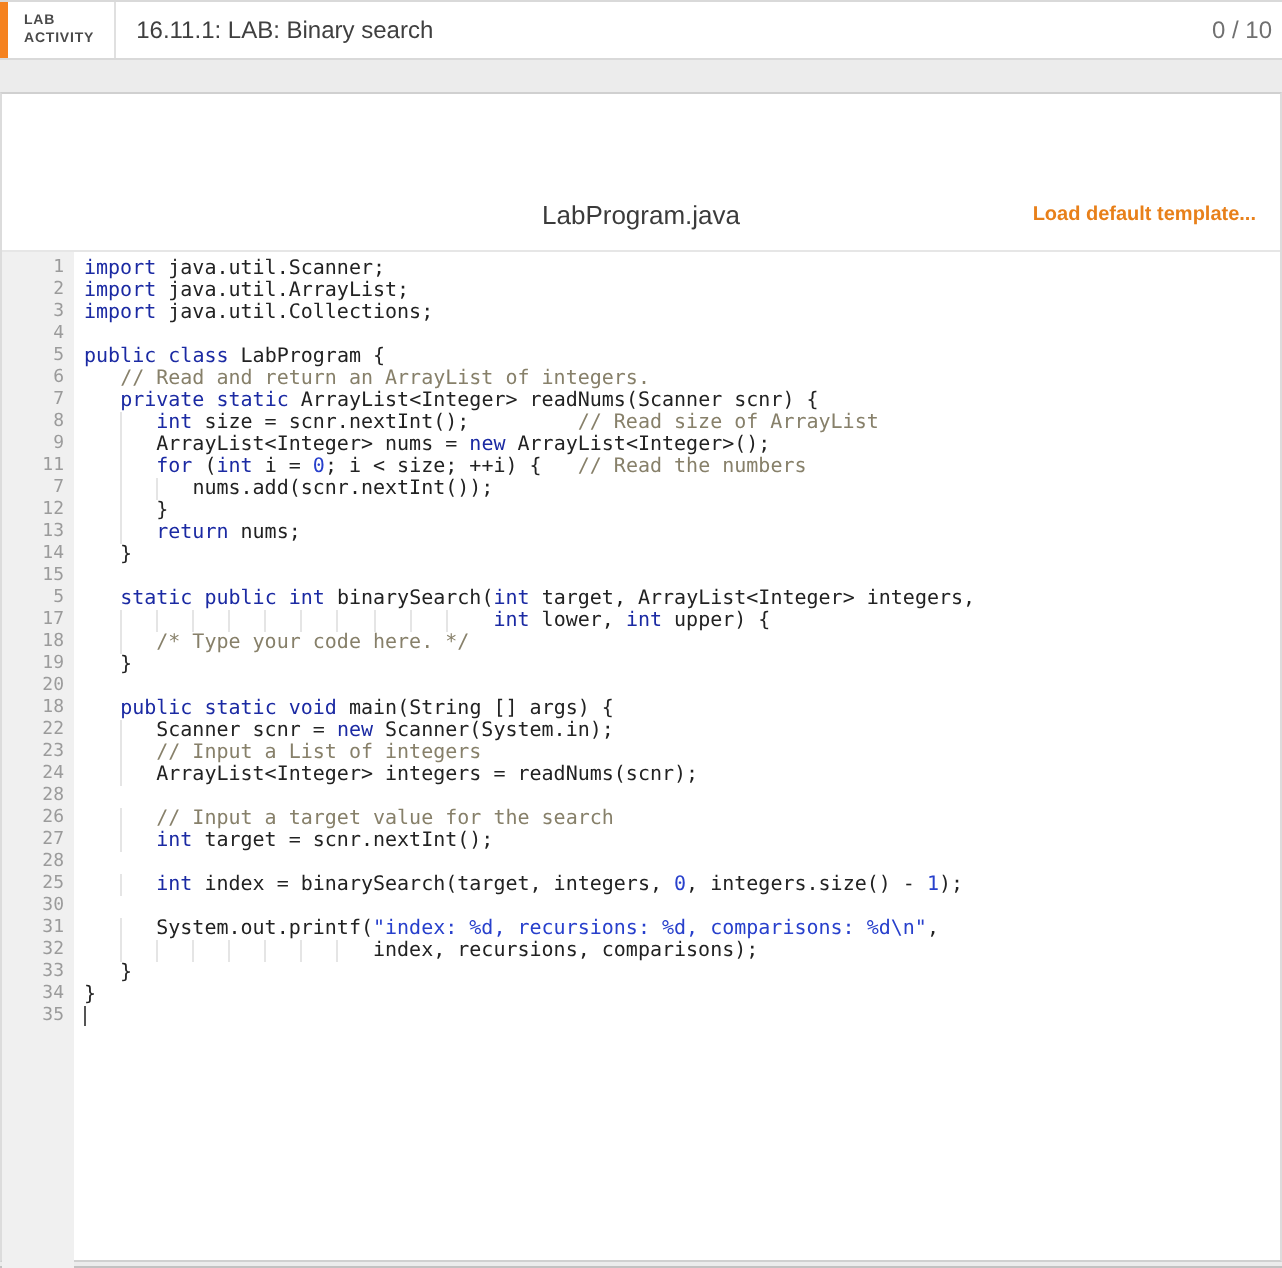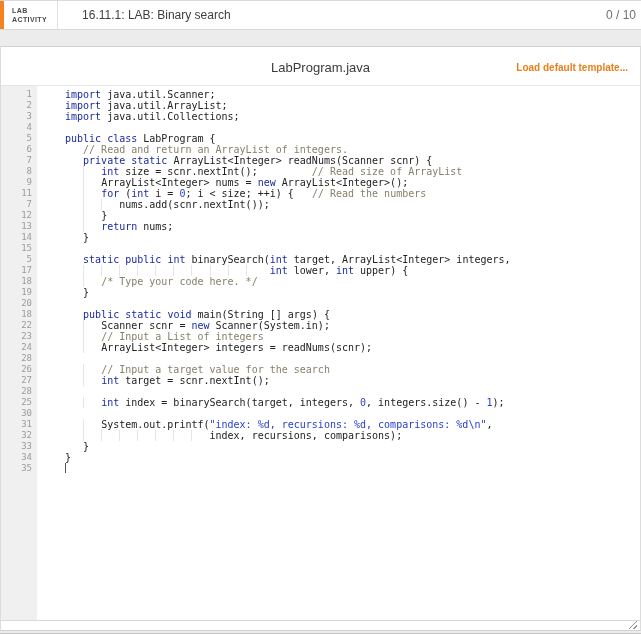--- a/index.html
+++ b/index.html
@@ -11,31 +11,31 @@
   .activity-bar {
     display: flex; align-items: center; height: 30px; background: #ffffff;
     border-top: 1px solid #d9d9d9; border-bottom: 1px solid #d9d9d9;
   }
   .accent-bar { width: 4px; height: 100%; background: var(--accent, #f5821f); }
   .kicker {
     padding: 0 10px 0 8px; font-size: 7px; font-weight: bold; color: #4a4a4a;
     line-height: 9px; letter-spacing: 0.4px;
   }
   .bar-divider { width: 1px; height: 100%; background: #e0e0e0; }
-  .bar-title { flex: 1; margin-left: 24px; font-size: 12px; color: #3f3f3f; }
+  .bar-title { flex: 1; margin-left: 10px; font-size: 12px; color: #3f3f3f; }
   .score { font-size: 12px; color: #707070; padding-right: 5px; }
 
   .gap { height: 16px; }
 
   
   .card {
     position: relative; height: 585px; background: #ffffff;
     border: 1px solid #d0d0d0; border-left-color: #dcdcdc; border-right-color: #dcdcdc;
   }
-  .card-header { position: relative; height: 38px; }
+  .card-header { position: relative; height: 38px; margin-top: 40px; }
   .filename {
     position: absolute; left: 0; right: 0; top: 13px; text-align: center;
     font-size: 13px; color: #3b3b3b;
   }
   .load-link {
     position: absolute; right: 12px; top: 15px; font-size: 10px; font-weight: bold;
     color: var(--link, #e8801a); cursor: pointer; text-decoration: none;
   }
 
   .editor {
@@ -44,21 +44,21 @@
   }
   .gutter {
     width: 36px; background: #f0f0f0; color: #9b9b9b; text-align: right;
     padding: 3px 5px 0 0; font-size: 9px;
   }
   .line-number { height: 11px; }
   .code-pane {
     flex: 1; padding: 3px 0 0 5px; white-space: pre; overflow: hidden;
     color: var(--tok-default, #222222); position: relative; cursor: text;
   }
-  .code-line { height: 11px; margin-left: 23px; }
+  .code-line { height: 11px; }
   .ind { box-shadow: inset 1px 0 0 #e5e5e5; }
   .tok-keyword { color: var(--tok-keyword, #1b2aa3); }
   .tok-comment { color: var(--tok-comment, #87806a); }
   .tok-string  { color: var(--tok-string, #2840cc); }
   .tok-number  { color: var(--tok-number, #2840cc); }
   .cursor { display: inline-block; width: 1px; height: 10px; background: #555; vertical-align: top; }
 
   .card-footer { position: relative; height: 9px; }
   .resize-handle {
     position: absolute; right: 3px; bottom: 1px; width: 10px; height: 10px;

